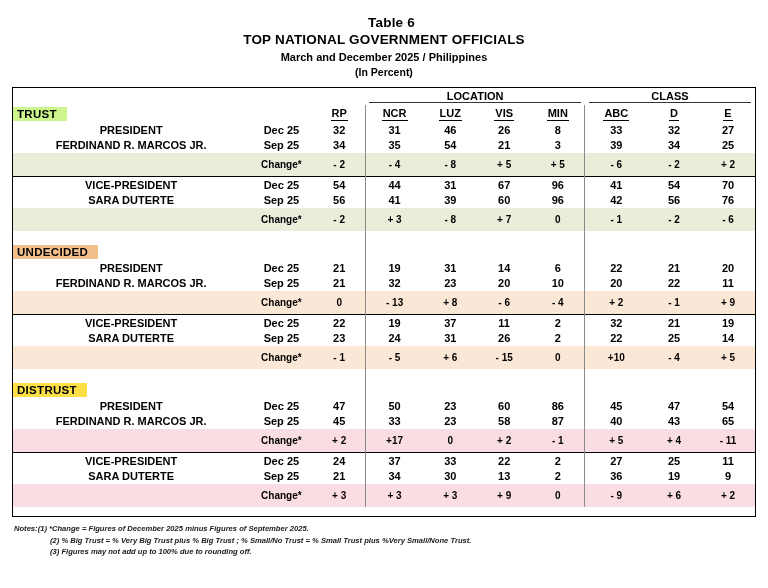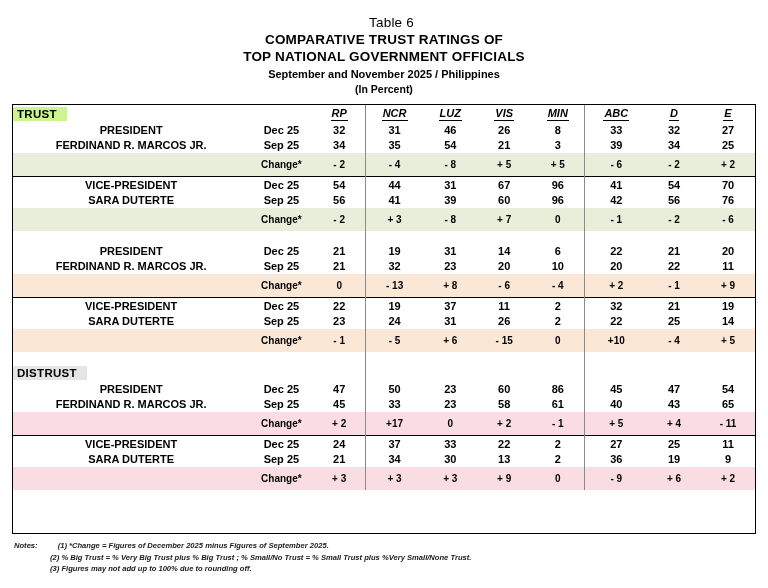--- a/index.html
+++ b/index.html
@@ -21,21 +21,21 @@
     box-sizing: border-box;
   }
 
   
   .title-block {
     text-align: center;
     padding-top: 14px;
   }
   .title-line-1 {
     font-size: 13.5px;
-    font-weight: normal;
+    font-weight: bold;
     line-height: 17px;
     letter-spacing: 0.2px;
     padding-left: 15px;
   }
   .title-line-2, .title-line-3 {
     font-size: 13.5px;
     font-weight: bold;
     line-height: 17px;
     letter-spacing: 0.2px;
   }
@@ -100,42 +100,41 @@
     text-align: center;
     margin: 0 4px;
   }
   .bal-row td { height: 13px; font-size: 11px; }
   .colhead-row td { height: 17px; }
   .colhead-row .u {
     border-bottom: 1.3px solid #000;
     display: inline-block;
     padding: 0 1px;
     line-height: 13px;
-    font-style: italic;
   }
 
   
   tr.data td { height: 15.5px; }
   tr.change td { height: 23px; font-size: 10px; }
   .section-top-rule td { border-top: 1.6px solid #000; }
 
   
   .vsep-l { border-left: 1.1px solid #8a8a8a; }
 
   
   .chip {
     display: inline-block;
     padding: 1px 10px 1px 4px;
     font-size: 11.5px;
     font-weight: bold;
     letter-spacing: 0.3px;
   }
   .chip-trust     { background: #cdf58e; }
   .chip-undecided { background: #f2bf8d; }
-  .chip-distrust  { background: #e5e5e5; }
+  .chip-distrust  { background: #fde047; }
 
   .pad-name { padding-left: 22px; text-align: center; }
 
   
   .tint-trust td     { background: #e9eedb; }
   .tint-undecided td { background: #fbe7d6; }
   .tint-distrust td  { background: #fadde2; }
 
   .spacer-row td { height: 12px; }
   .spacer-row-sm td { height: 7px; }
@@ -144,51 +143,61 @@
   .notes {
     margin: 6px 14px 0 14px;
     font-size: 7.6px;
     font-style: italic;
     font-weight: bold;
     line-height: 11.5px;
     color: #1a1a1a;
   }
   .notes .n-row { display: block; white-space: nowrap; }
   .notes .n-indent { padding-left: 36px; }
-  .notes .n-head { padding-right: 20px; }
+  .notes .n-head { padding-right: 0; }
 </style>
 </head>
 <body>
 
 <div class="page">
 
   <div class="title-block">
     <div class="title-line-1">Table 6</div>
-    <div class="title-line-2">COMPARATIVE TRUST RATINGS OF</div>
     <div class="title-line-3">TOP NATIONAL GOVERNMENT OFFICIALS</div>
-    <div class="title-sub">September and November 2025 / Philippines</div>
+    <div class="title-sub">March and December 2025 / Philippines</div>
     <div class="title-unit">(In Percent)</div>
   </div>
 
   <div class="table-frame">
     <table class="grid">
       <colgroup>
         <col class="c-label">
           <col class="c-per">
           <col class="c-rp">
         <col class="c-ncr">
           <col class="c-luz">
           <col class="c-vis">
           <col class="c-min">
         <col class="c-abc">
           <col class="c-d">
           <col class="c-e">
       </colgroup>
       <tbody>
 
+        <tr class="grp-head">
+          <td></td>
+            <td></td>
+            <td></td>
+          <td colspan="4" class="num">
+            <span class="grp-rule">LOCATION</span>
+          </td>
+          <td colspan="3" class="num">
+            <span class="grp-rule">CLASS</span>
+          </td>
+        </tr>
 
 
         <tr class="colhead-row">
           <td class="lbl">
             <span class="chip chip-trust">TRUST</span>
           </td>
           <td></td>
           <td class="num"><span class="u">RP</span></td>
           <td class="num vsep-l"><span class="u">NCR</span></td>
           <td class="num"><span class="u">LUZ</span></td>
@@ -279,20 +288,34 @@
             <td></td>
           <td class="vsep-l"></td>
             <td></td>
             <td></td>
           <td></td>
             <td class="vsep-l"></td>
             <td></td>
             <td></td>
         </tr>
 
+        <tr class="colhead-row">
+          <td class="lbl">
+            <span class="chip chip-undecided">UNDECIDED</span>
+          </td>
+          <td></td>
+            <td></td>
+          <td class="vsep-l"></td>
+            <td></td>
+            <td></td>
+          <td></td>
+            <td class="vsep-l"></td>
+            <td></td>
+            <td></td>
+        </tr>
 
         <tr class="data">
           <td class="lbl pad-name">PRESIDENT</td>
           <td class="num">Dec 25</td>
           <td class="num">21</td>
           <td class="num vsep-l">19</td>
           <td class="num">31</td>
           <td class="num">14</td>
           <td class="num">6</td>
           <td class="num vsep-l">22</td>
@@ -401,21 +424,21 @@
           <td class="num">47</td>
           <td class="num">54</td>
         </tr>
         <tr class="data">
           <td class="lbl pad-name">FERDINAND R. MARCOS JR.</td>
           <td class="num">Sep 25</td>
           <td class="num">45</td>
           <td class="num vsep-l">33</td>
           <td class="num">23</td>
           <td class="num">58</td>
-          <td class="num">61</td>
+          <td class="num">87</td>
           <td class="num vsep-l">40</td>
           <td class="num">43</td>
           <td class="num">65</td>
         </tr>
         <tr class="change tint-distrust">
           <td class="lbl"></td>
           <td class="num">Change*</td>
           <td class="num">+ 2</td>
           <td class="num vsep-l">+17</td>
           <td class="num">0</td>

